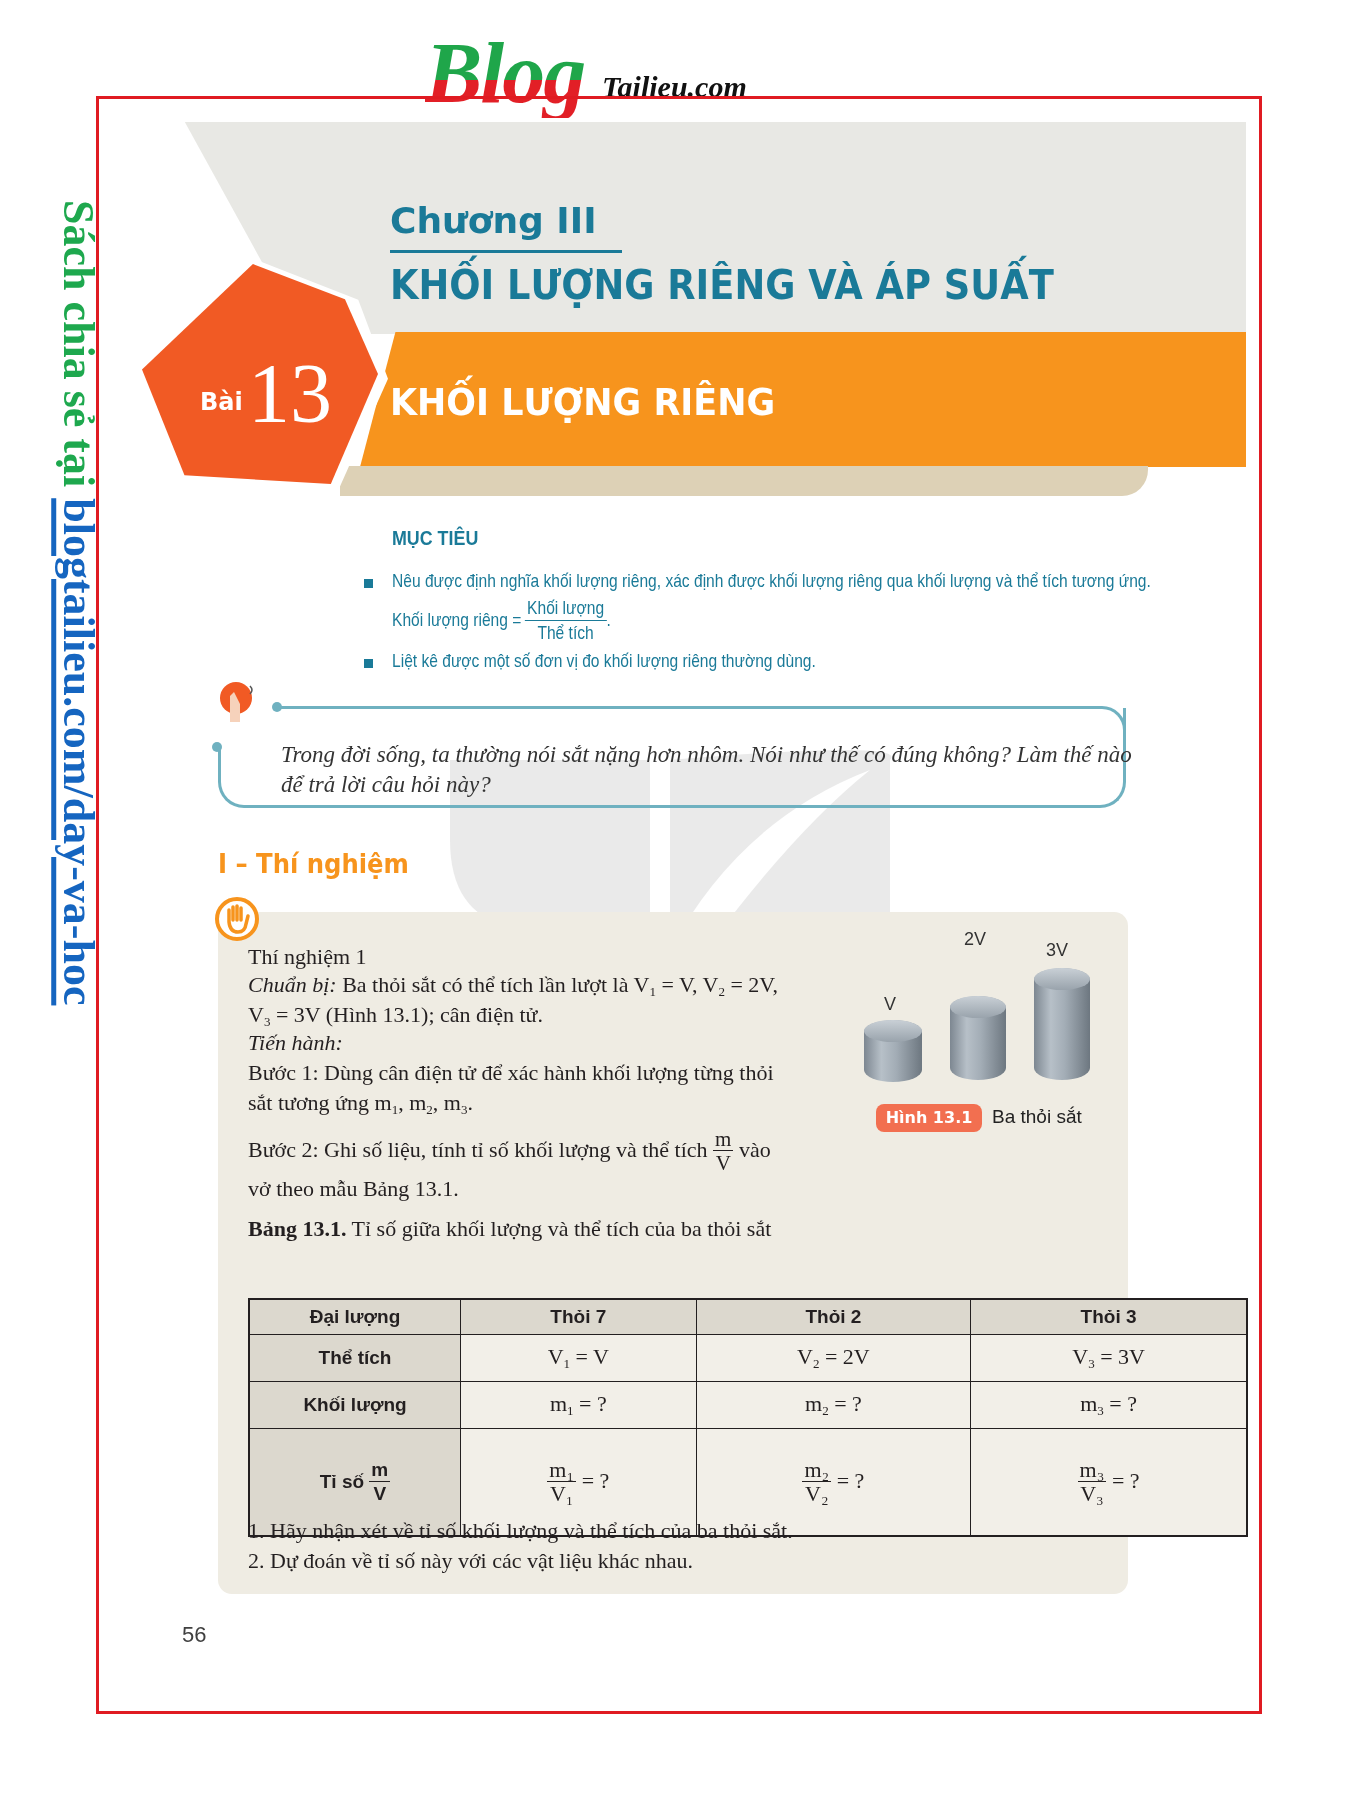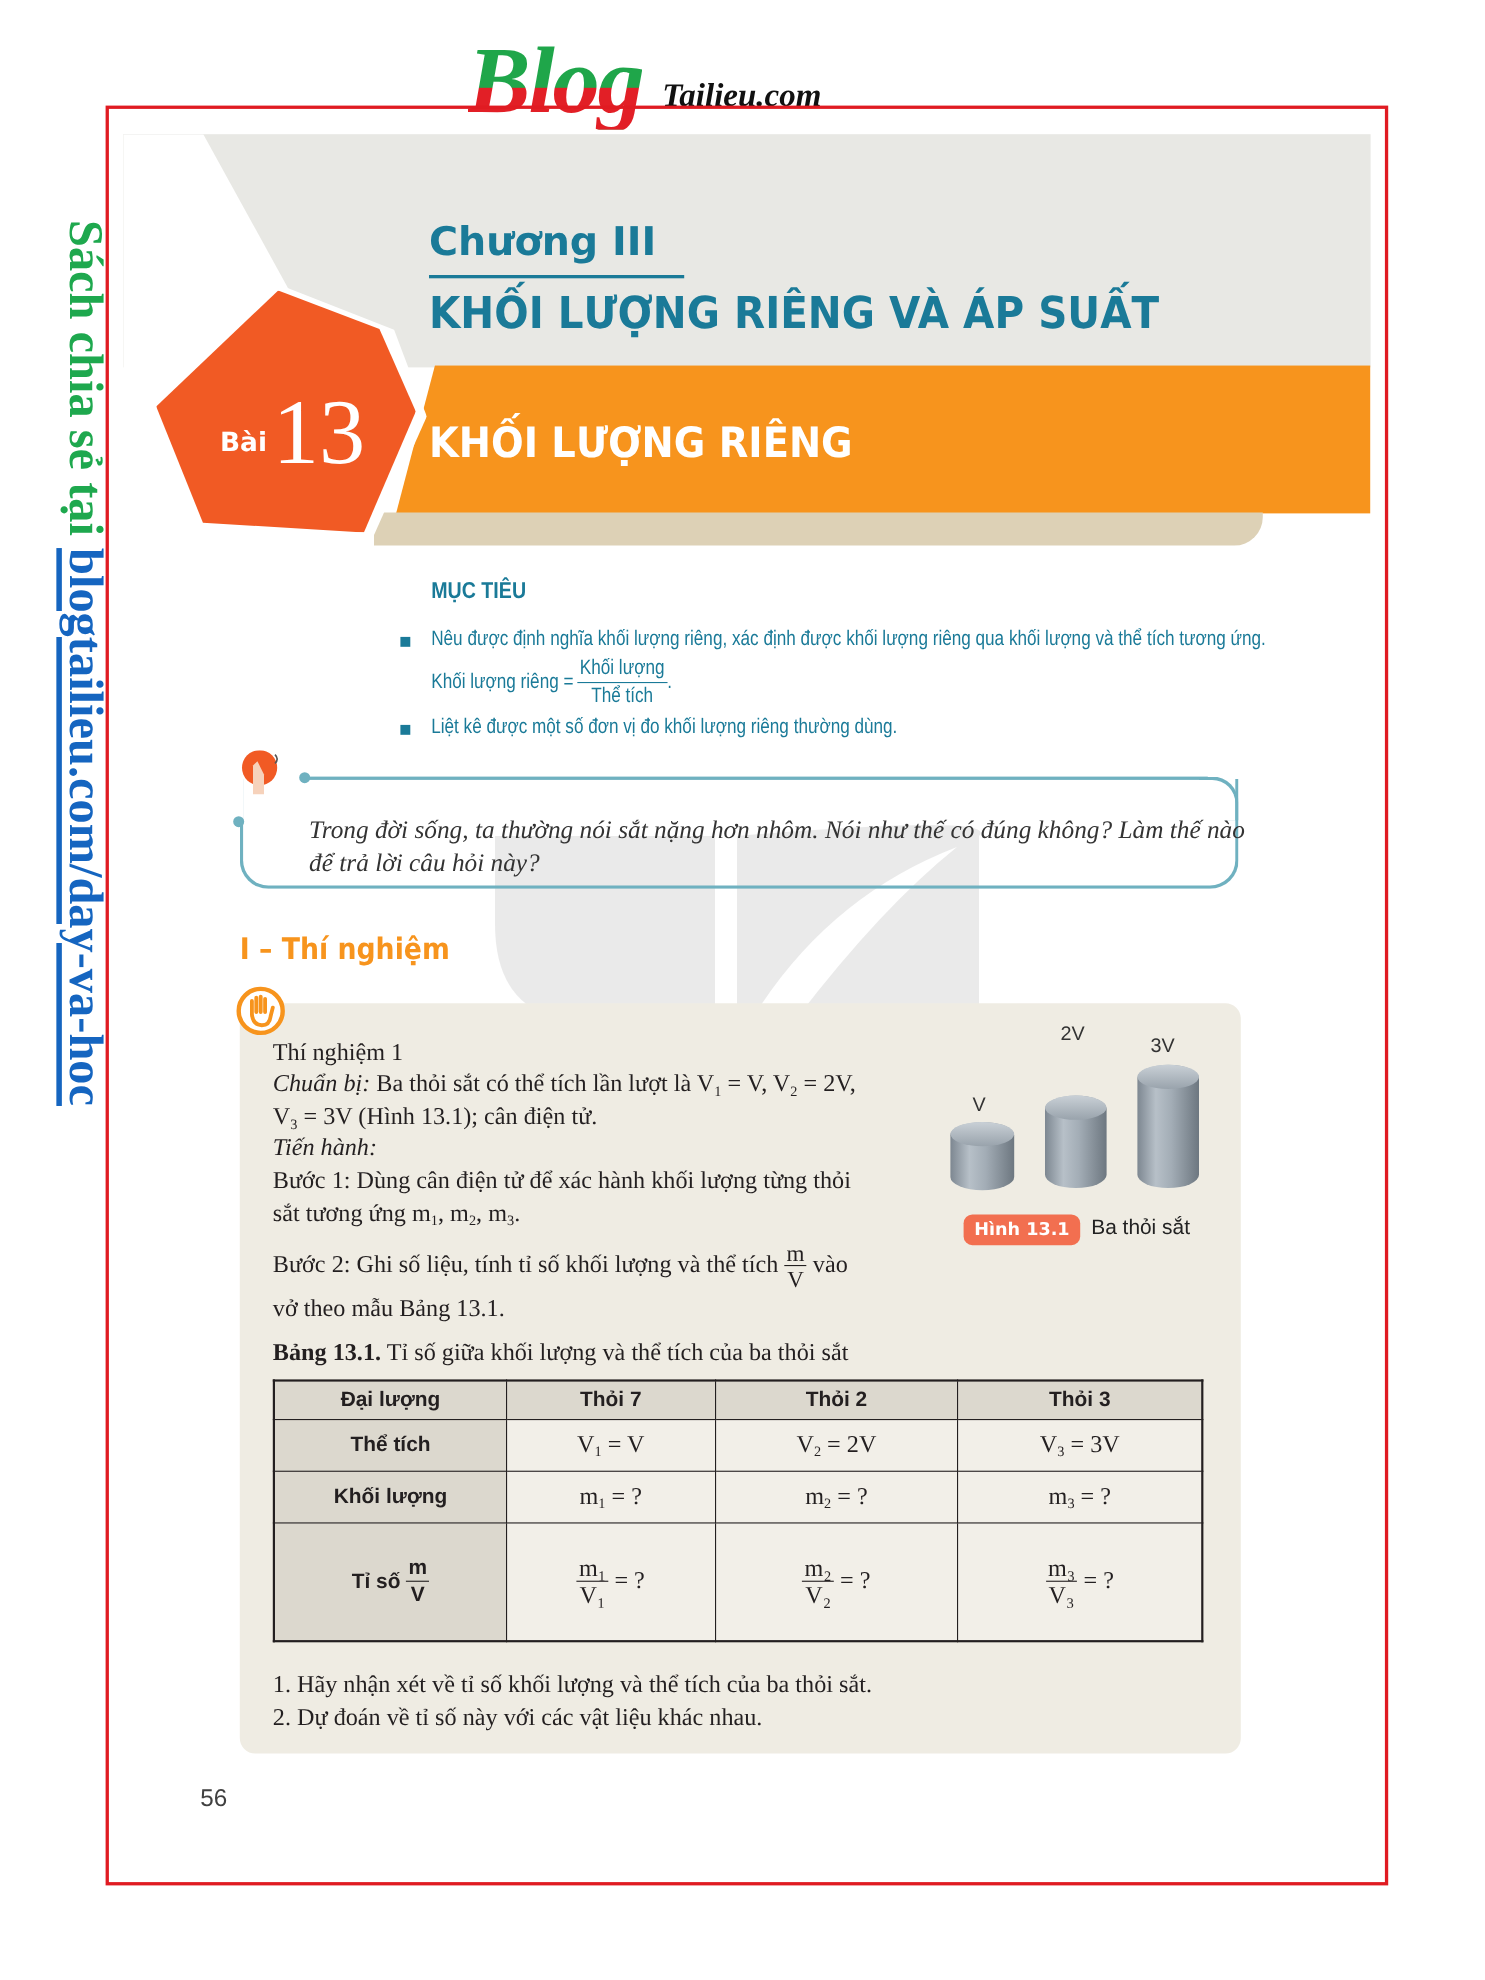--- a/index.html
+++ b/index.html
@@ -90,21 +90,21 @@
 
   .fig-lbl { font-family:"Liberation Sans", sans-serif; font-size:18px; color:#333; }
   .cyl { border-radius:50% / 12px; background:linear-gradient(90deg,#7d8791 0%,#b7c0c8 30%,#a3adb6 55%,#6d7780 100%); }
   .cyl::before { content:""; position:absolute; left:0; right:0; top:0; height:22px; border-radius:50%;
     background:linear-gradient(180deg,#c9d0d6,#99a3ac); }
   .fig-tag { left:876px; top:1104px; width:106px; height:28px; background:#f26f50; border-radius:8px;
     color:#fff; font-family:"DejaVu Sans", sans-serif; font-weight:bold; font-size:16px; line-height:28px; text-align:center; }
   .fig-cap { left:992px; top:1106px; font-family:"Liberation Sans", sans-serif; font-size:19px; color:#222; }
 
   
-  table.tbl { position:absolute; left:248px; top:1254px; width:846px; border-collapse:collapse;
+  table.tbl { position:absolute; left:248px; top:1298px; width:1000px; border-collapse:collapse;
     border:2.5px solid #231f20; }
   table.tbl td, table.tbl th { border:1.5px solid #231f20; text-align:center; }
   table.tbl th { background:#dcd8ce; font-family:"Liberation Sans", sans-serif; font-weight:bold; font-size:19px;
     height:32px; }
   table.tbl td { font-family:"Liberation Serif", serif; font-size:22px; background:#f2efe8; }
   table.tbl td.rh { background:#dcd8ce; font-family:"Liberation Sans", sans-serif; font-weight:bold; font-size:19px; width:208px; }
   table.tbl tr.r1 td { height:44px; }
   table.tbl tr.r2 td { height:44px; }
   table.tbl tr.r3 td { height:104px; }
   .tfrac { display:inline-flex; flex-direction:column; align-items:center; vertical-align:middle; }

